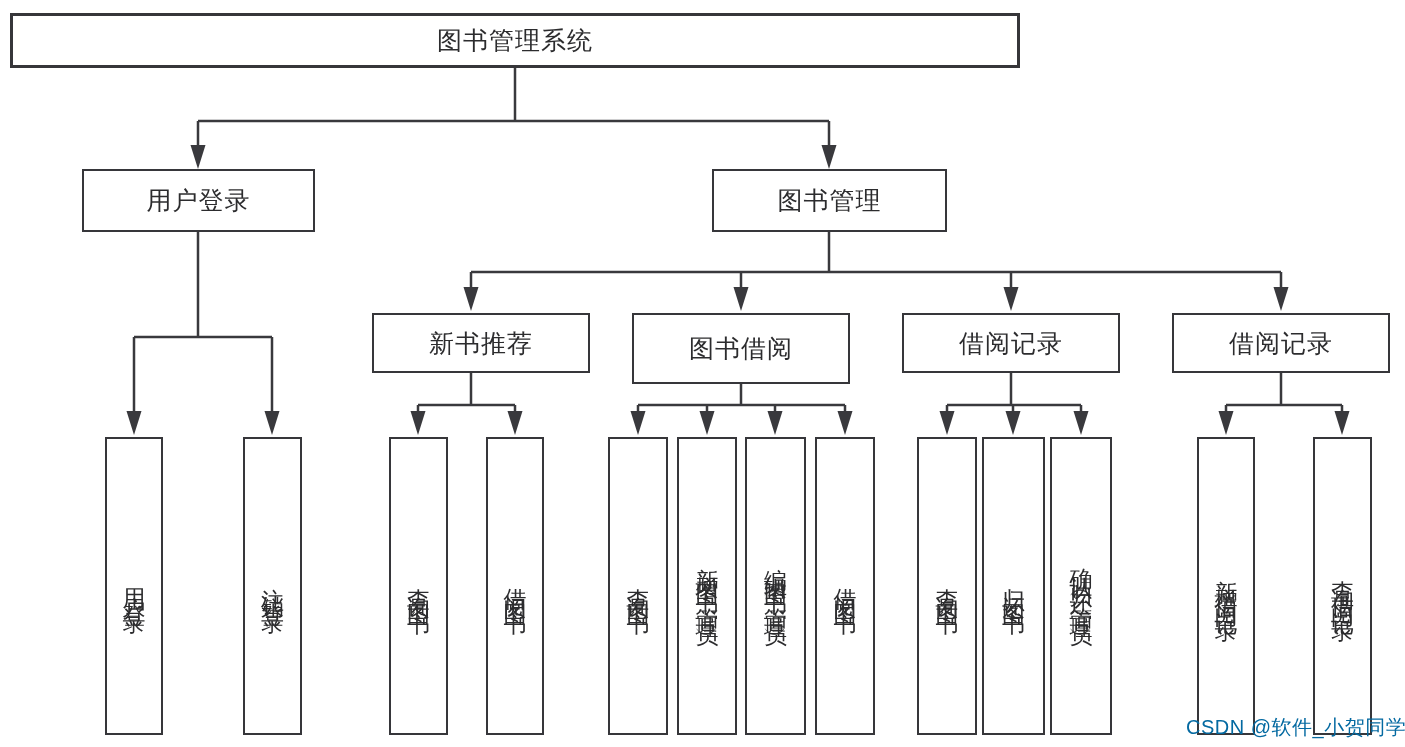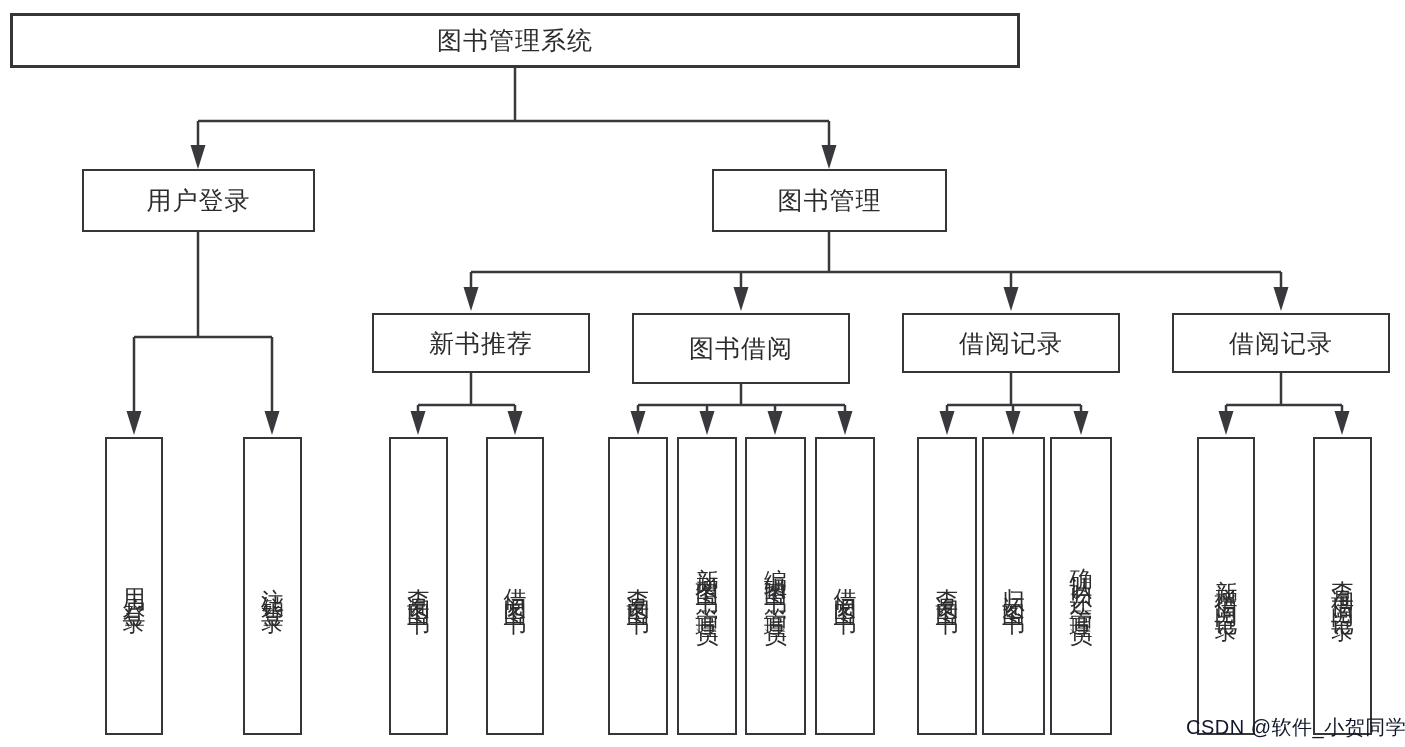--- a/index.html
+++ b/index.html
@@ -52,21 +52,21 @@
   #l-bb-borrow{left:815px;width:60px;}
   #l-cb-query{left:917px;width:60px;}
   #l-cb-return{left:982px;width:63px;}
   #l-cb-confirm{left:1050px;width:62px;}
   #l-br-add{left:1197px;width:58px;}
   #l-br-query{left:1313px;width:59px;}
   .watermark{
     position:absolute;
     left:1186px;top:714px;
     font-size:20px;
-    color:#0f172a;
+    color:#0369a1;
     z-index:5;
     letter-spacing:0.5px;
     white-space:nowrap;
   }
 </style>
 </head>
 <body>
 
 <div class="canvas">
 

